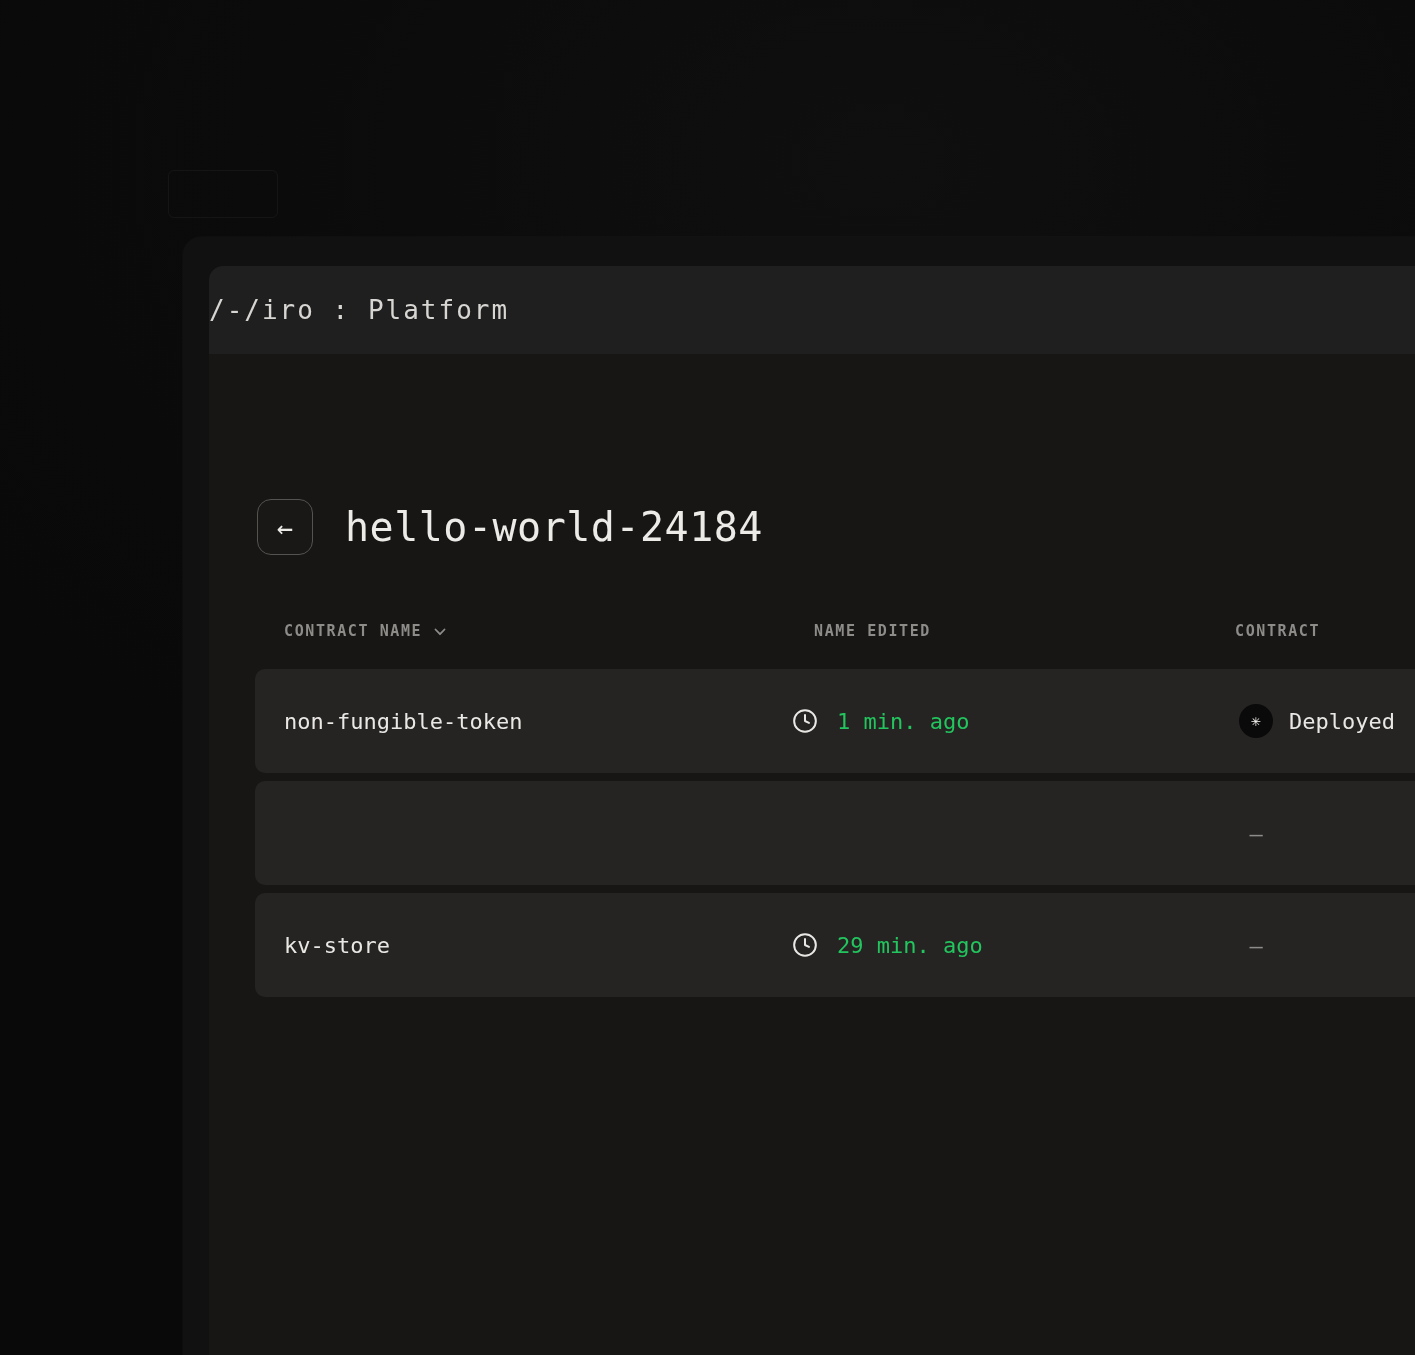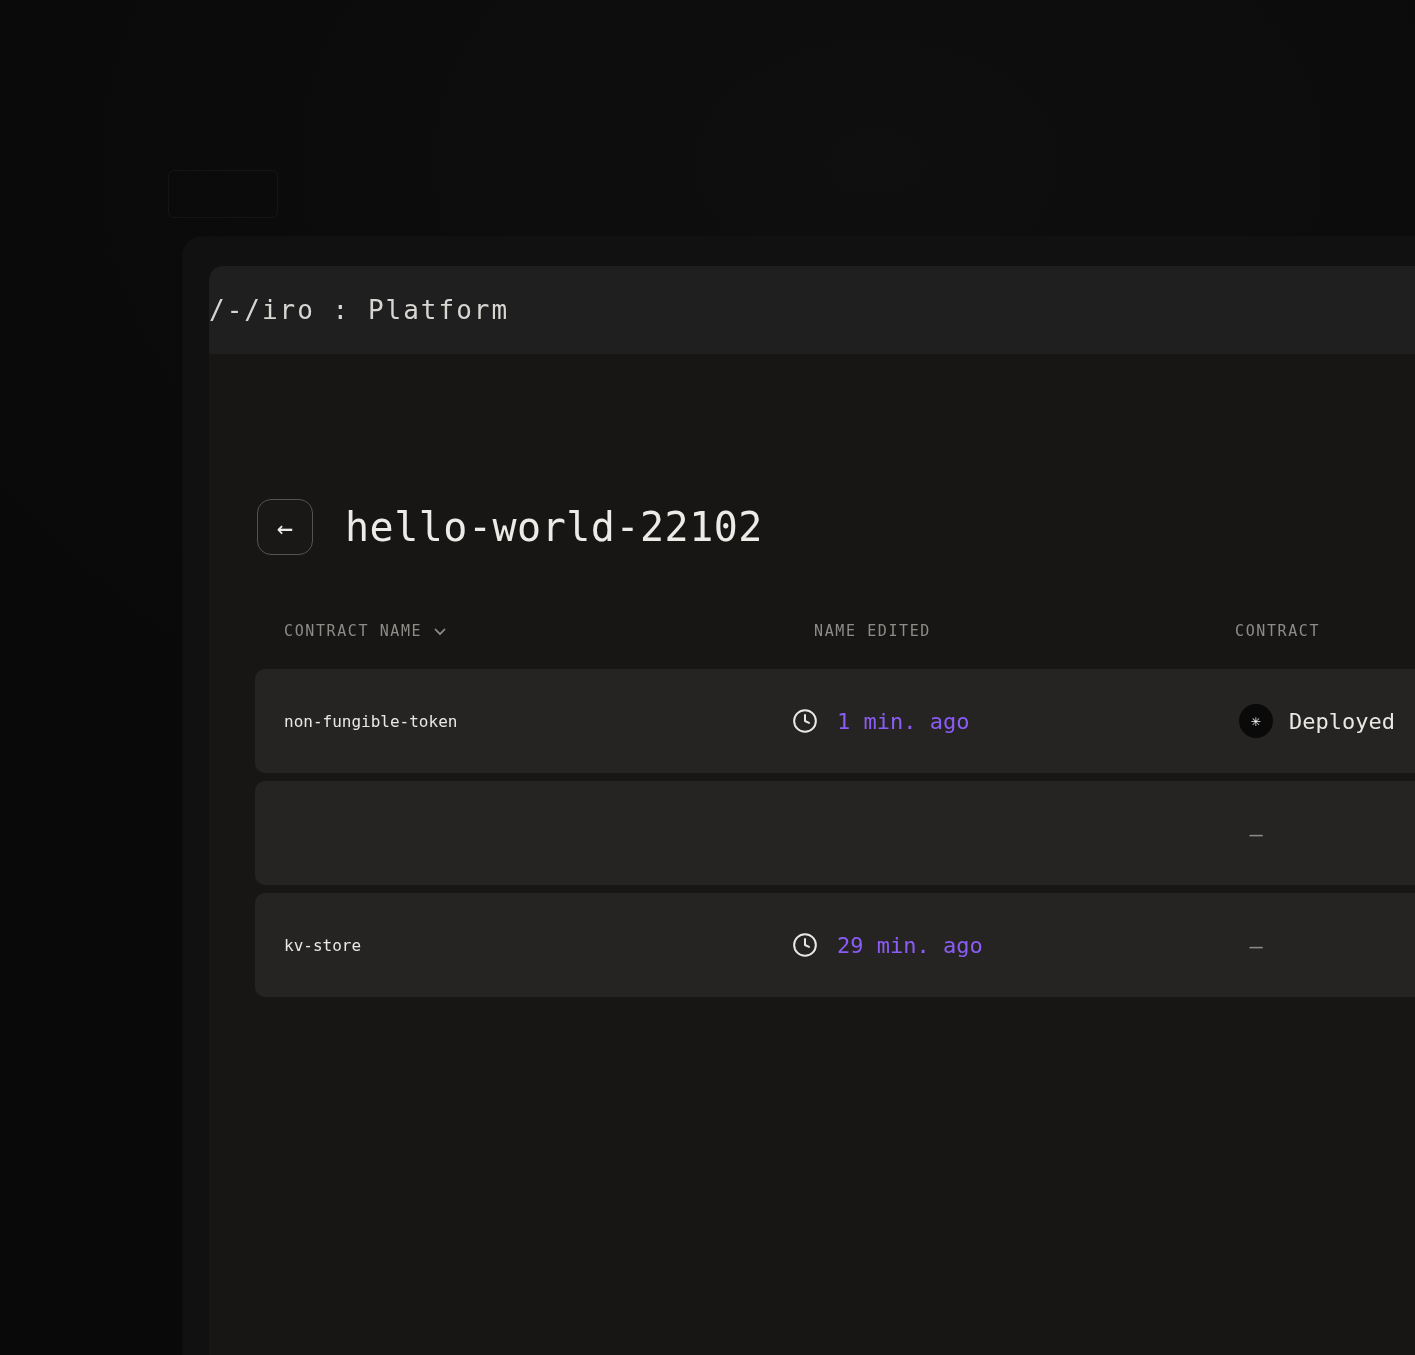--- a/index.html
+++ b/index.html
@@ -58,21 +58,21 @@
     display:flex; align-items:center;
     font-size:40px;
     letter-spacing:0.5px;
     color:#edebe8;
     white-space:nowrap;
   }
 
   .table-headers { position:absolute; top:268px; left:0; right:0; height:22px; }
   .col-header {
     position:absolute; top:0;
-    font-size:15px; font-weight:normal;
+    font-size:15px; font-weight:bold;
     letter-spacing:1.6px;
     color:#8e8c89;
     display:flex; align-items:center; gap:10px;
     white-space:nowrap;
   }
   .col-header.name   { left:75px; cursor:pointer; }
   .col-header.edited { left:605px; }
   .col-header.testnet{ left:1026px; }
   .chevron { display:inline-flex; margin-top:2px; }
 
@@ -81,22 +81,22 @@
     display:flex; flex-direction:column; gap:8px;
   }
   .row {
     position:relative;
     height:104px;
     background:#262423;
     border-radius:10px 0 0 10px;
     cursor:pointer;
   }
   .cell { position:absolute; top:0; height:100%; display:flex; align-items:center; white-space:nowrap; }
-  .cell-name   { left:29px; font-size:16px; color:#eae8e5; }
-  .cell-edited { left:536px; gap:18px; font-size:22px; color:#8b5cf6; }
+  .cell-name   { left:29px; font-size:22px; color:#eae8e5; }
+  .cell-edited { left:536px; gap:18px; font-size:22px; color:#22c55e; }
   .cell-testnet{ left:984px; gap:16px; font-size:22px; color:#eae8e5; }
   .clock { display:inline-flex; }
   .stx-badge {
     width:34px; height:34px; border-radius:50%;
     background:#0b0a0a;
     display:flex; align-items:center; justify-content:center;
     color:#f5f3f0; font-size:16px; line-height:1;
     flex:0 0 auto;
   }
   .dash {
@@ -115,21 +115,21 @@
     <div class="titlebar">
       <span class="app-title">/-/iro : Platform</span>
     </div>
 
     <div class="content">
 
       <div class="back-button">
         <span>←</span>
       </div>
 
-      <div class="page-title">hello-world-22102</div>
+      <div class="page-title">hello-world-24184</div>
 
       <div class="table-headers">
         <div class="col-header name">
           <span>CONTRACT NAME</span>
           <span class="chevron">
             <svg width="16" height="16" viewBox="0 0 16 16">
                 <path d="M3.5 5.5 L8 10.2 L12.5 5.5" stroke="#8e8c89" stroke-width="1.8" fill="none" stroke-linecap="round" stroke-linejoin="round"></path>
               </svg>
           </span>
         </div>

